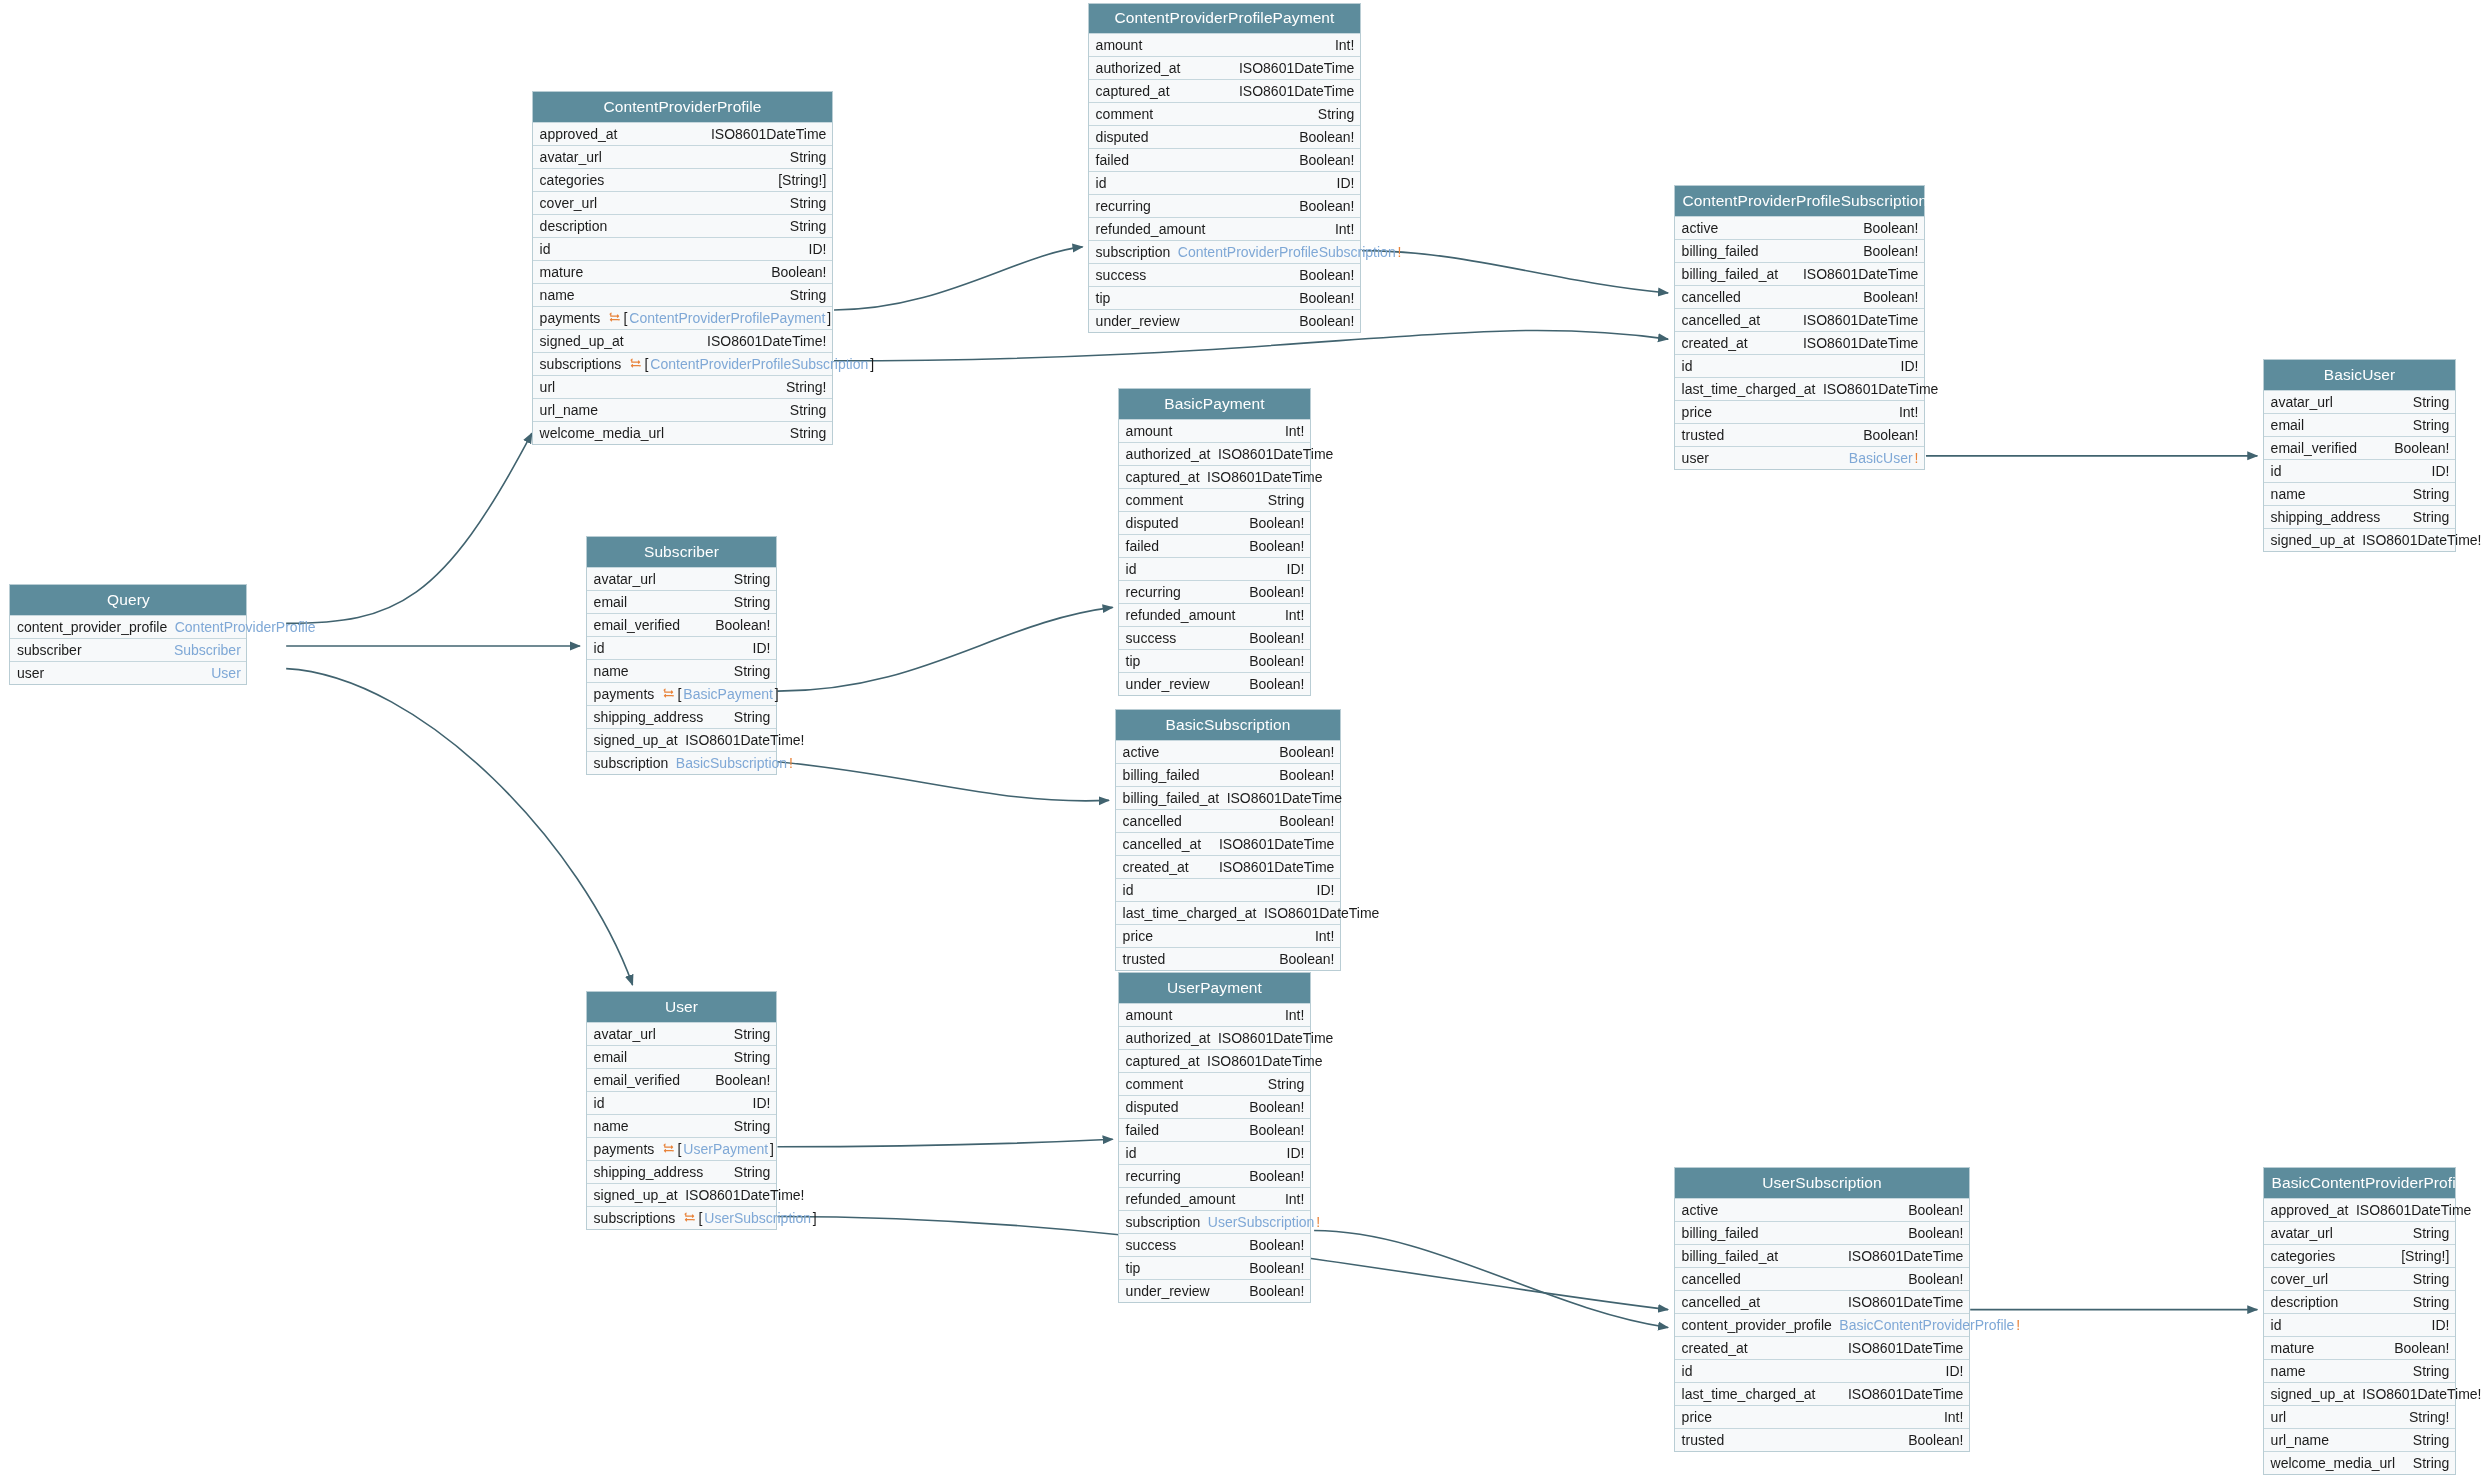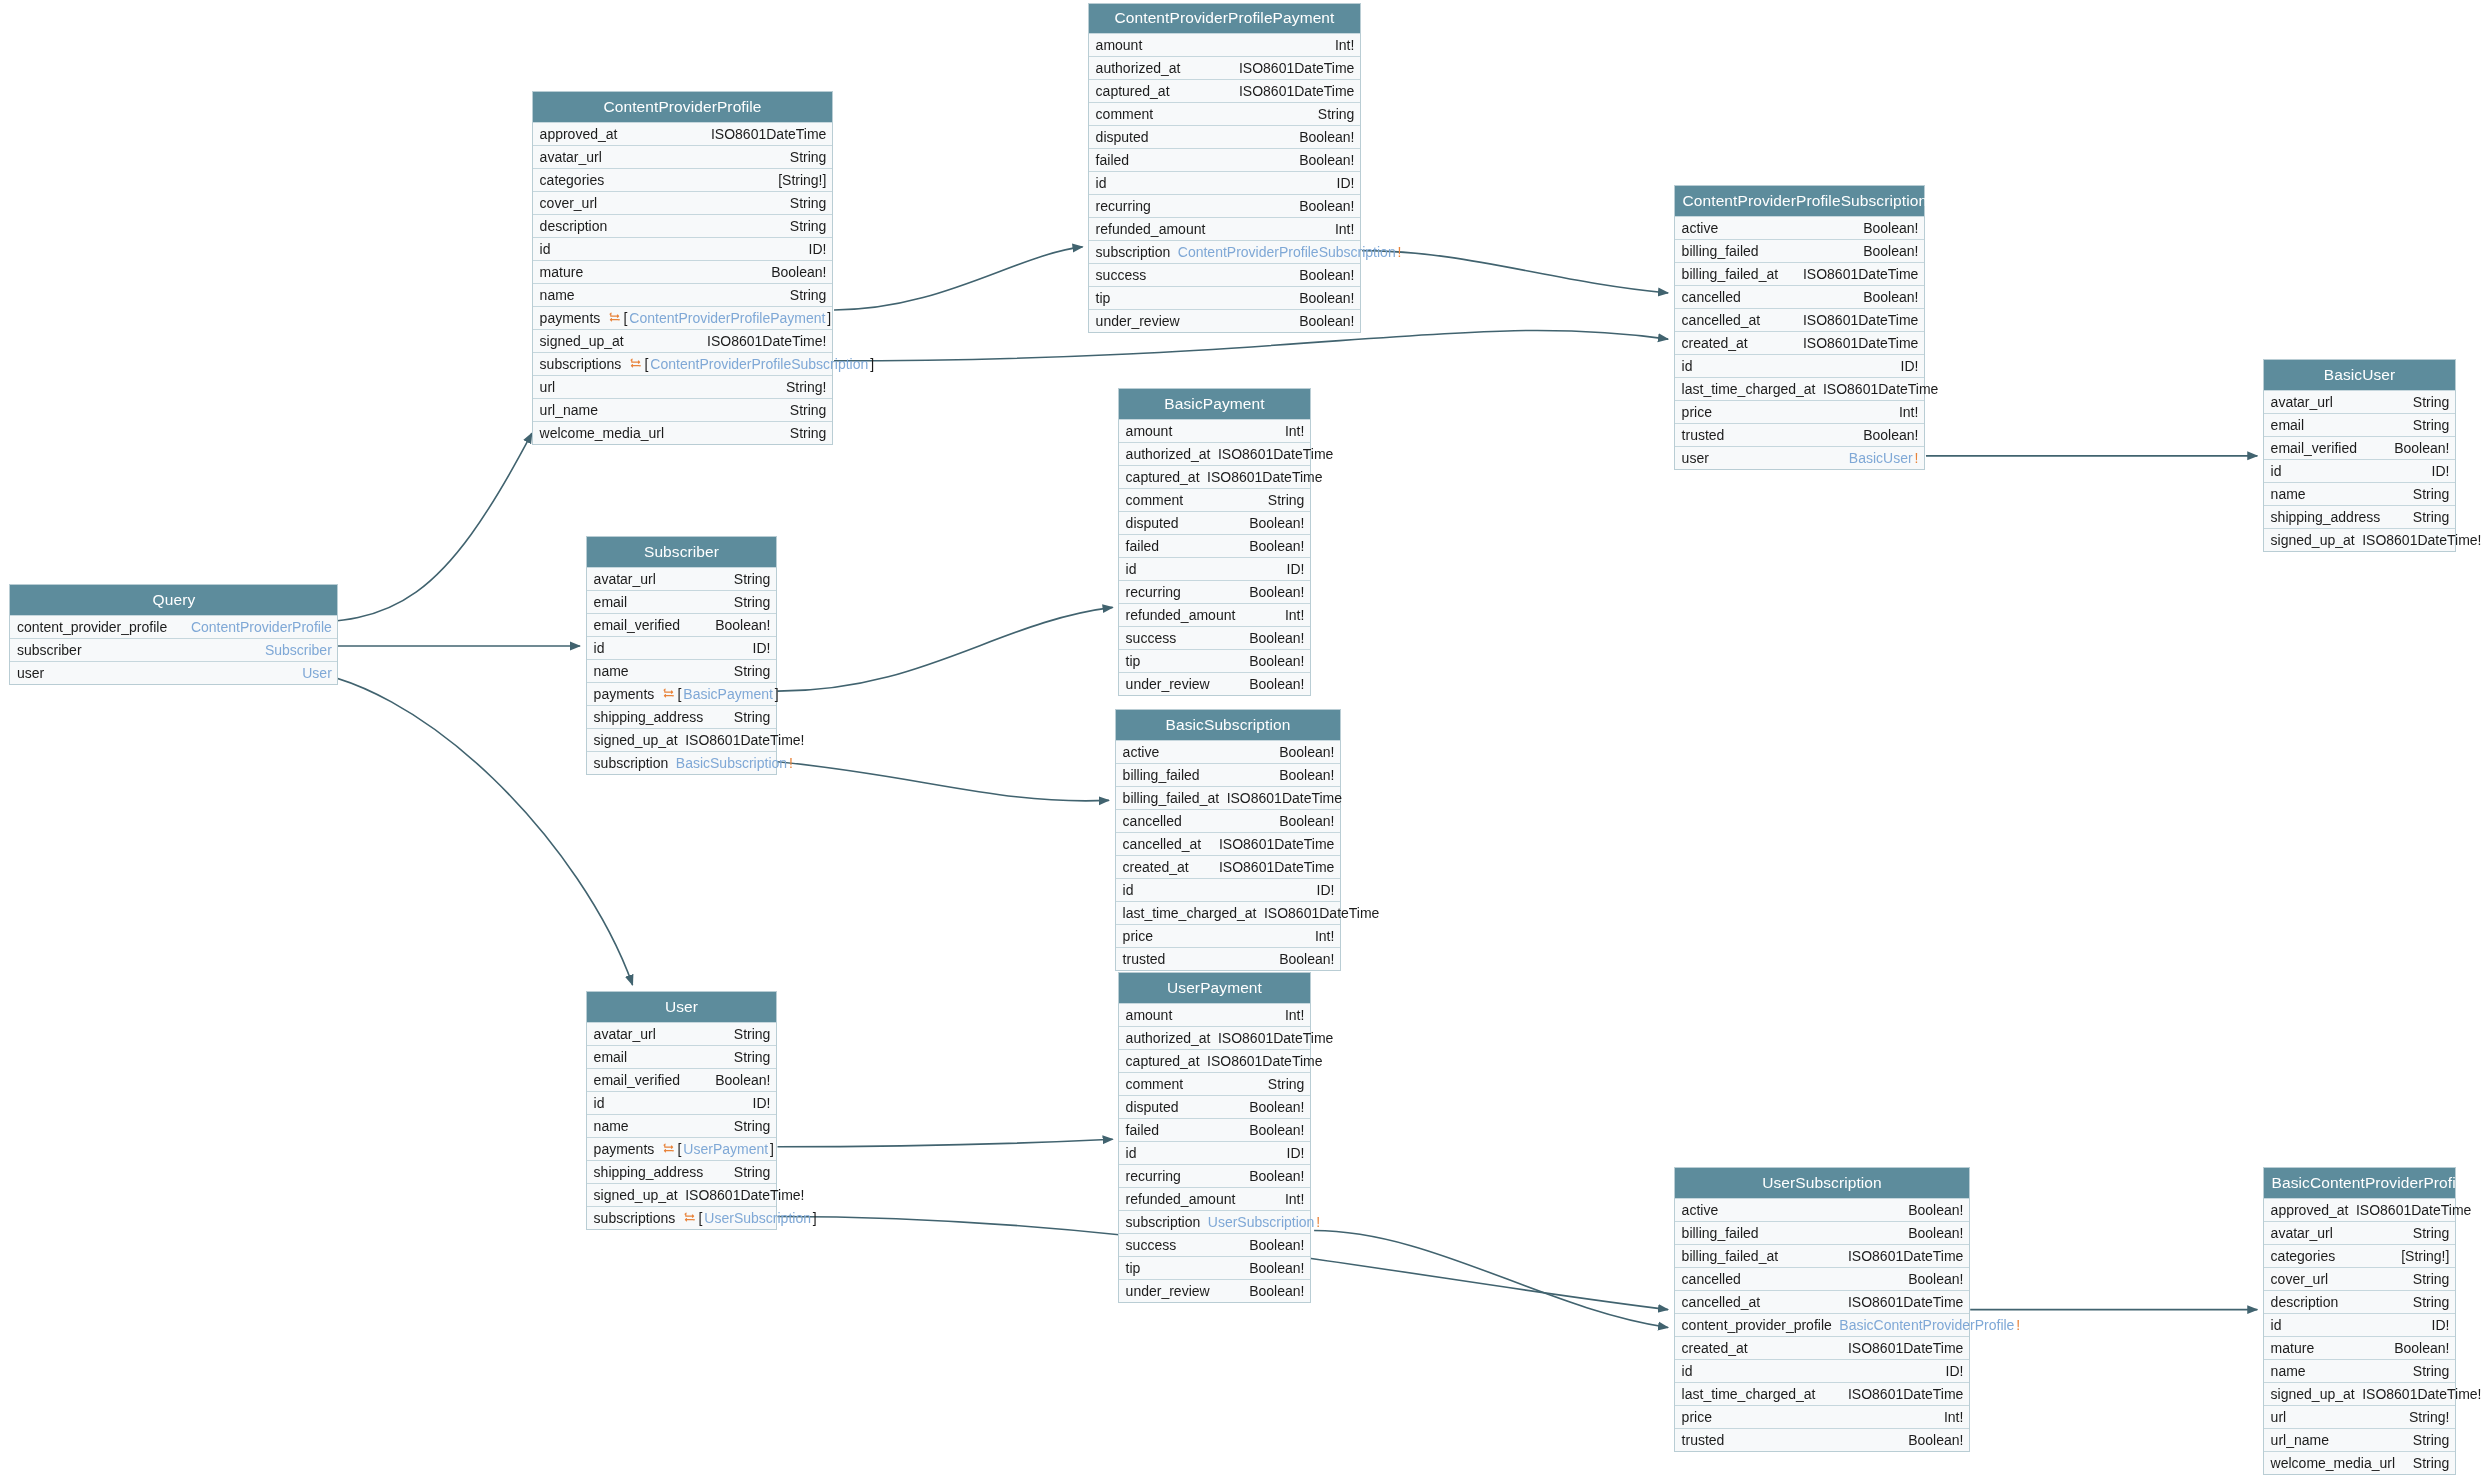--- a/index.html
+++ b/index.html
@@ -88,21 +88,21 @@
         <path d="M 2046,484 L 2398,484" fill="none" stroke="#41636f" stroke-width="1.7" marker-end="url(#arrow)"></path>
         <path d="M 826,734 C 980,734 1060,660 1182,645" fill="none" stroke="#41636f" stroke-width="1.7" marker-end="url(#arrow)"></path>
         <path d="M 826,809 C 980,824 1060,855 1178,850" fill="none" stroke="#41636f" stroke-width="1.7" marker-end="url(#arrow)"></path>
         <path d="M 826,1218 C 950,1218 1080,1215 1182,1210" fill="none" stroke="#41636f" stroke-width="1.7" marker-end="url(#arrow)"></path>
         <path d="M 826,1292 C 1200,1292 1480,1355 1772,1391" fill="none" stroke="#41636f" stroke-width="1.7" marker-end="url(#arrow)"></path>
         <path d="M 1396,1307 C 1520,1307 1640,1390 1772,1410" fill="none" stroke="#41636f" stroke-width="1.7" marker-end="url(#arrow)"></path>
         <path d="M 2093,1391 L 2398,1391" fill="none" stroke="#41636f" stroke-width="1.7" marker-end="url(#arrow)"></path>
       </g>
   </svg>
   <div id="nodes">
-      <div class="node" style="left: 9.4px; top: 584px; width: 329px;">
+      <div class="node" style="left: 9.4px; top: 584px; width: 238px;">
         <div class="node-header">Query</div>
         <div class="field">
           <span class="fname">content_provider_profile</span>
           <span class="ftype ref">
             <span>ContentProviderProfile</span>
           </span>
         </div>
         <div class="field">
           <span class="fname">subscriber</span>
           <span class="ftype ref">

